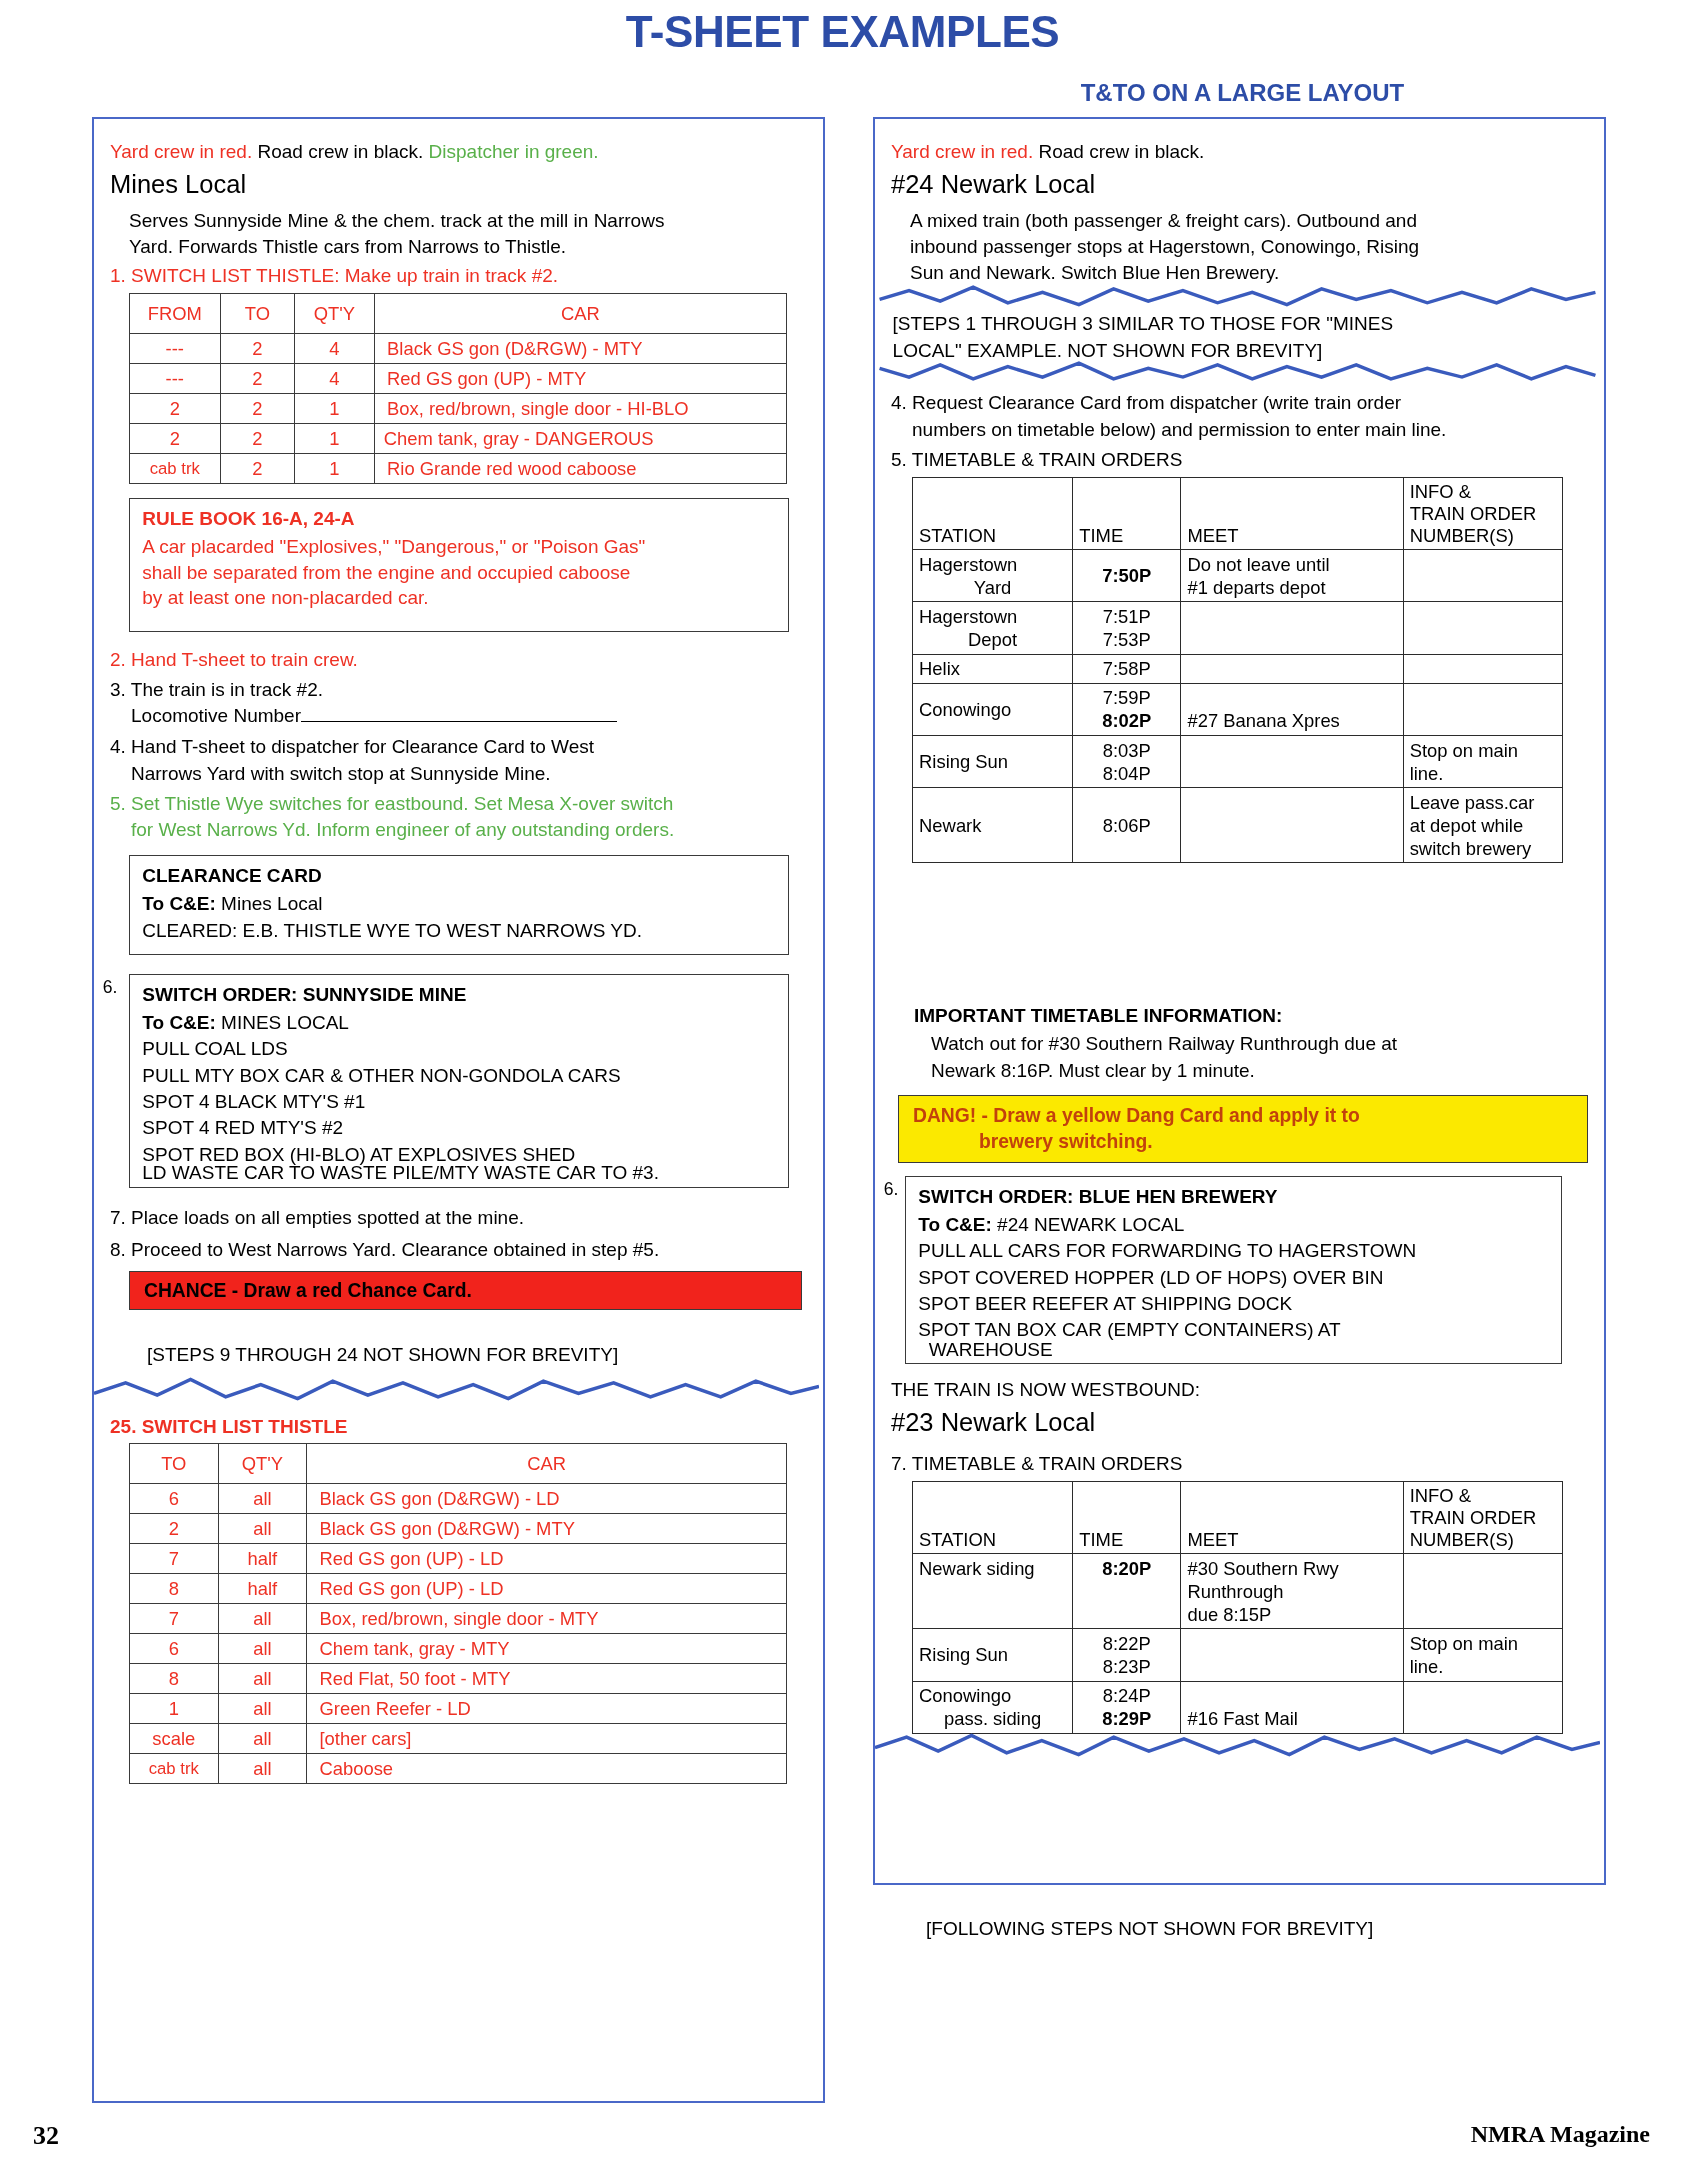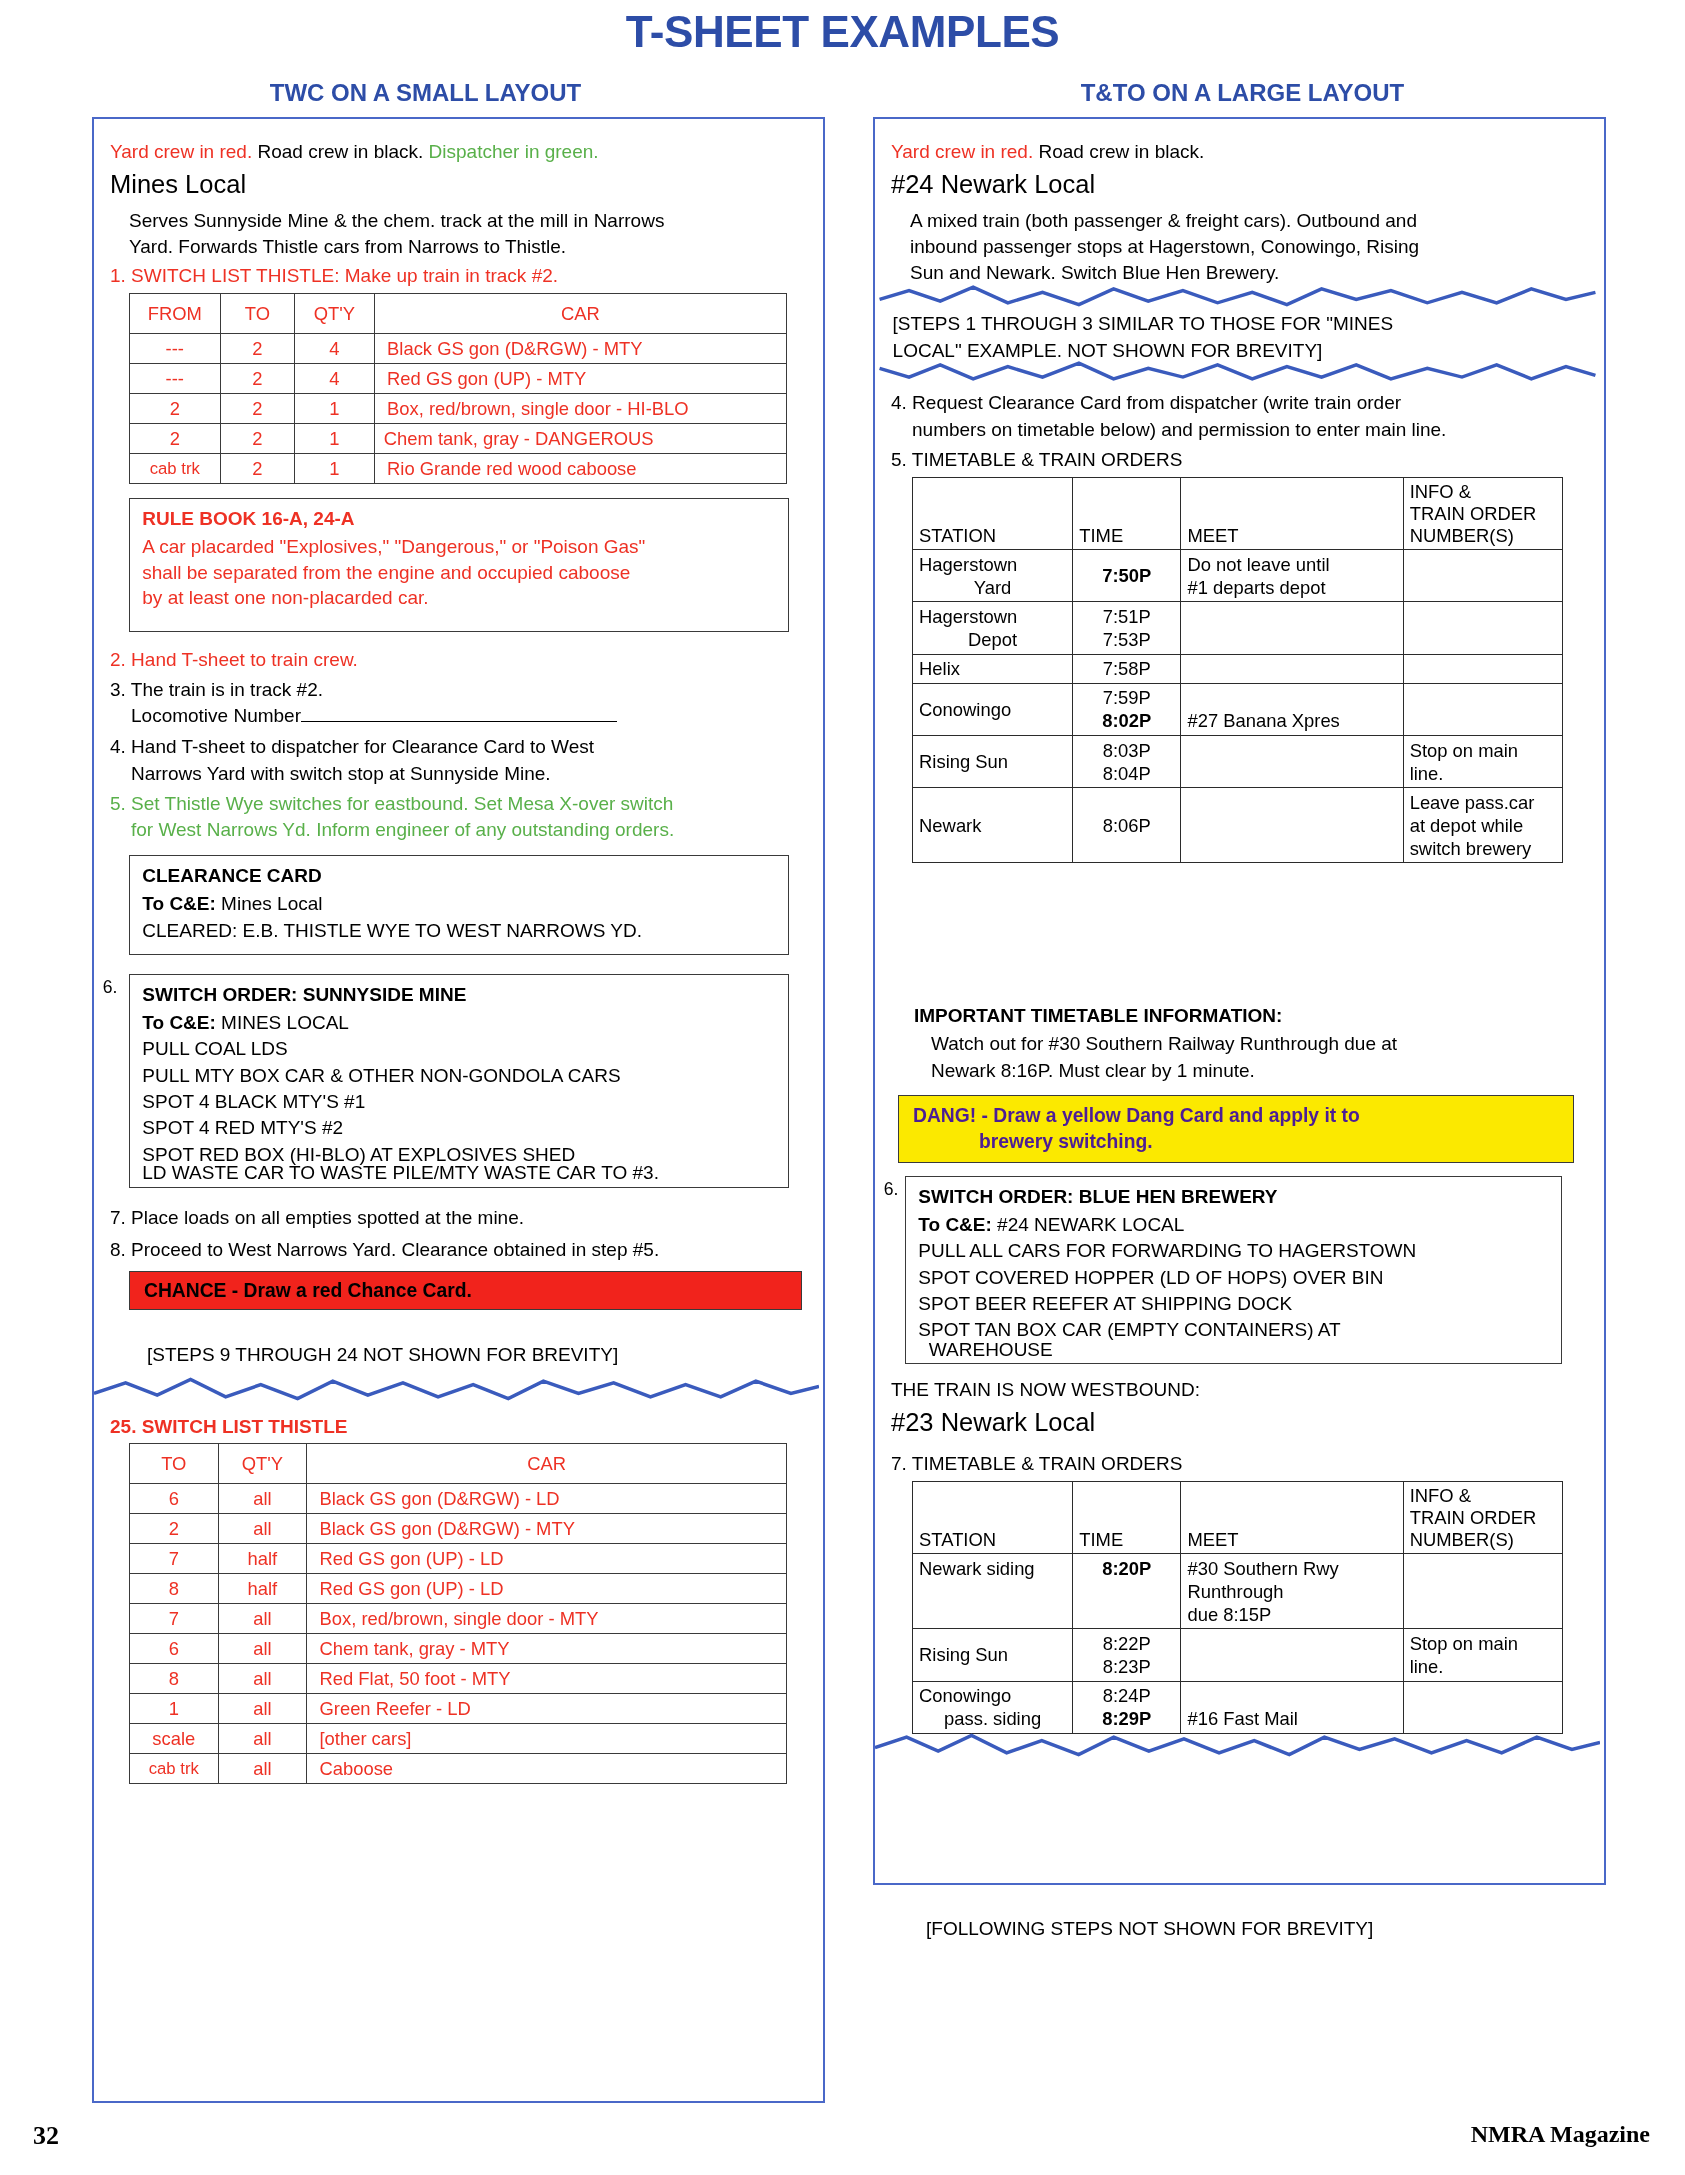--- a/index.html
+++ b/index.html
@@ -59,39 +59,38 @@
   .box{position:absolute;border:1.8px solid #3a3a3a;background:#fff;}
   .box .bt{position:absolute;font-size:19px;line-height:25.5px;white-space:pre;}
 
   .chance{
     position:absolute;background:#f1231c;border:1.8px solid #3a3a3a;
     color:#000;font-weight:bold;font-size:19.3px;
     display:flex;align-items:center;padding-left:14px;
   }
   .dang{
     position:absolute;background:#fbe900;border:1.8px solid #3a3a3a;
-    color:#4c1d95;font-weight:bold;font-size:19.3px;line-height:26px;
-    padding:7px 0 7px 14px;
+    color:#c2410c;font-weight:bold;font-size:19.3px;line-height:26px;
+    padding:7px 14px 7px 14px;
   }
 
   .footer-num{position:absolute;left:33px;top:2121px;font-size:26px;font-weight:bold;
     font-family:"Liberation Serif",serif;}
   .footer-mag{position:absolute;right:35px;top:2121px;font-size:24px;font-weight:bold;
     font-family:"Liberation Serif",serif;}
 
   .zig{position:absolute;}
   .ulfill{display:inline-block;border-bottom:1.8px solid #000;}
 </style>
 </head>
 <body>
 
 <div class="page">
 
   <div class="doc-title">T-SHEET EXAMPLES</div>
-  <div class="col-head left">TWC ON A SMALL LAYOUT</div>
   <div class="col-head right">T&amp;TO ON A LARGE LAYOUT</div>
 
   <div class="panel left">
 
     <div class="txt" style="left:16px;top:19.3px;"><span class="red">Yard crew in red.</span><span class="black"> </span><span class="black">Road crew in black.</span><span> </span><span class="green">Dispatcher in green.</span></div>
 
     <div class="txt trainname" style="left:16px;top:49px;">Mines Local</div>
     <div class="txt" style="left:35px;top:88px;">Serves Sunnyside Mine &amp; the chem. track at the mill in Narrows</div>
     <div class="txt" style="left:35px;top:114px;">Yard. Forwards Thistle cars from Narrows to Thistle.</div>
     <div class="txt red" style="left:16px;top:143px;">1. SWITCH LIST THISTLE: Make up train in track #2.</div>

